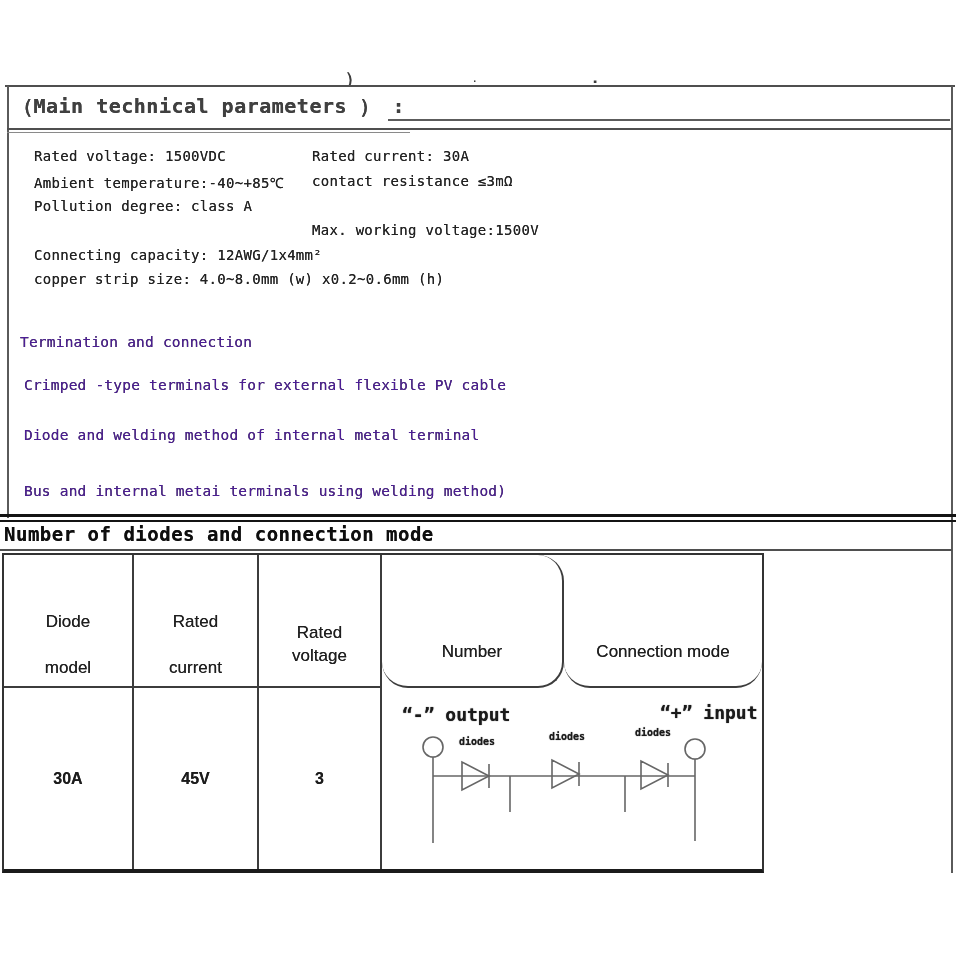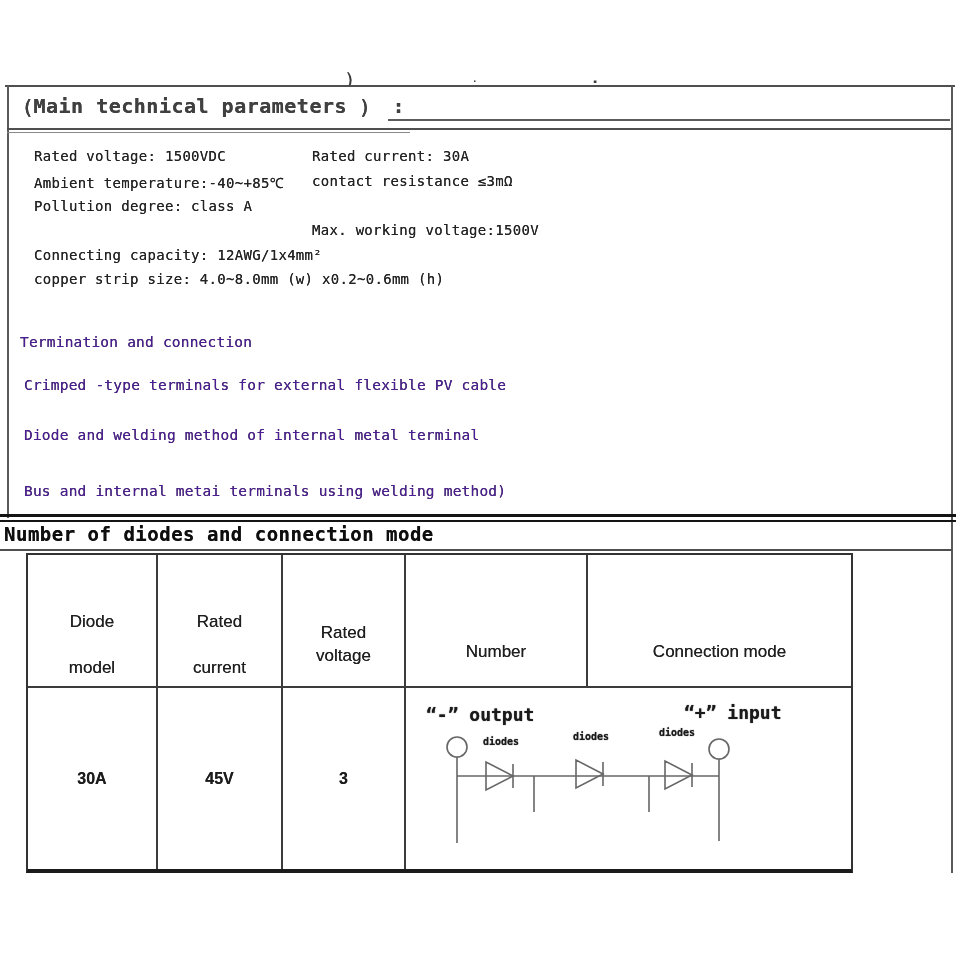--- a/index.html
+++ b/index.html
@@ -16,32 +16,32 @@
   
   .main-title{position:absolute;left:13px;top:93px;font-size:20px;font-weight:bold;letter-spacing:.5px;color:#404040;}
   .param{position:absolute;font-size:14px;letter-spacing:.3px;color:#222;}
   .serifval{font-family:"Liberation Serif", serif;font-size:16.5px;color:#111;letter-spacing:.2px;}
   .sect{position:absolute;font-size:14.5px;letter-spacing:.2px;color:#4c1d95;}
   
   .rule{position:absolute;left:0;width:956px;background:#141414;}
   .tbl-title{position:absolute;left:4px;top:523px;font-size:19px;font-weight:bold;letter-spacing:.5px;color:#0e0e0e;}
   
   .tbl{
-    position:absolute;left:26px;top:553px;width:827px;height:320px;box-sizing:border-box;
+    position:absolute;left:2px;top:553px;width:762px;height:320px;box-sizing:border-box;
     border:2px solid #333;border-bottom:4px solid #1b1b1b;
     display:grid;grid-template-columns:130px 125px 123px 182px 1fr;grid-template-rows:133px 1fr;
     font-family:"Liberation Sans", sans-serif;
   }
   .cell{border-right:2px solid #3c3c3c;display:flex;flex-direction:column;align-items:center;box-sizing:border-box;}
   .cell.last{border-right:none;}
   .cell.hdr{border-bottom:2px solid #3c3c3c;justify-content:flex-end;font-size:17px;color:#1e1e1e;}
   .cell.hdr span{line-height:20px;}
   .gap-wide{gap:26px;padding-bottom:8px;}
   .gap-tight{gap:3px;padding-bottom:20px;}
-  .single{padding-bottom:24px;}
+  .single{padding-bottom:24px;border-radius:26px;}
   .cell.data{justify-content:center;font-size:16px;font-weight:bold;color:#1c1c1c;}
   .model{font-family:"Liberation Serif", serif;font-size:17px;font-weight:bold;letter-spacing:.5px;}
   
   .diagram{position:relative;width:100%;height:100%;}
   .dlabel{position:absolute;font-family:"DejaVu Sans Mono", monospace;font-weight:bold;color:#1a1a1a;
           text-shadow:0 0 1px rgba(40,40,40,.9);white-space:nowrap;}
   .dlabel.io{font-size:18px;}
   .dlabel.dd{font-size:10.5px;transform:scale(.95,1);}
   svg{position:absolute;left:0;top:0;}
 </style>

